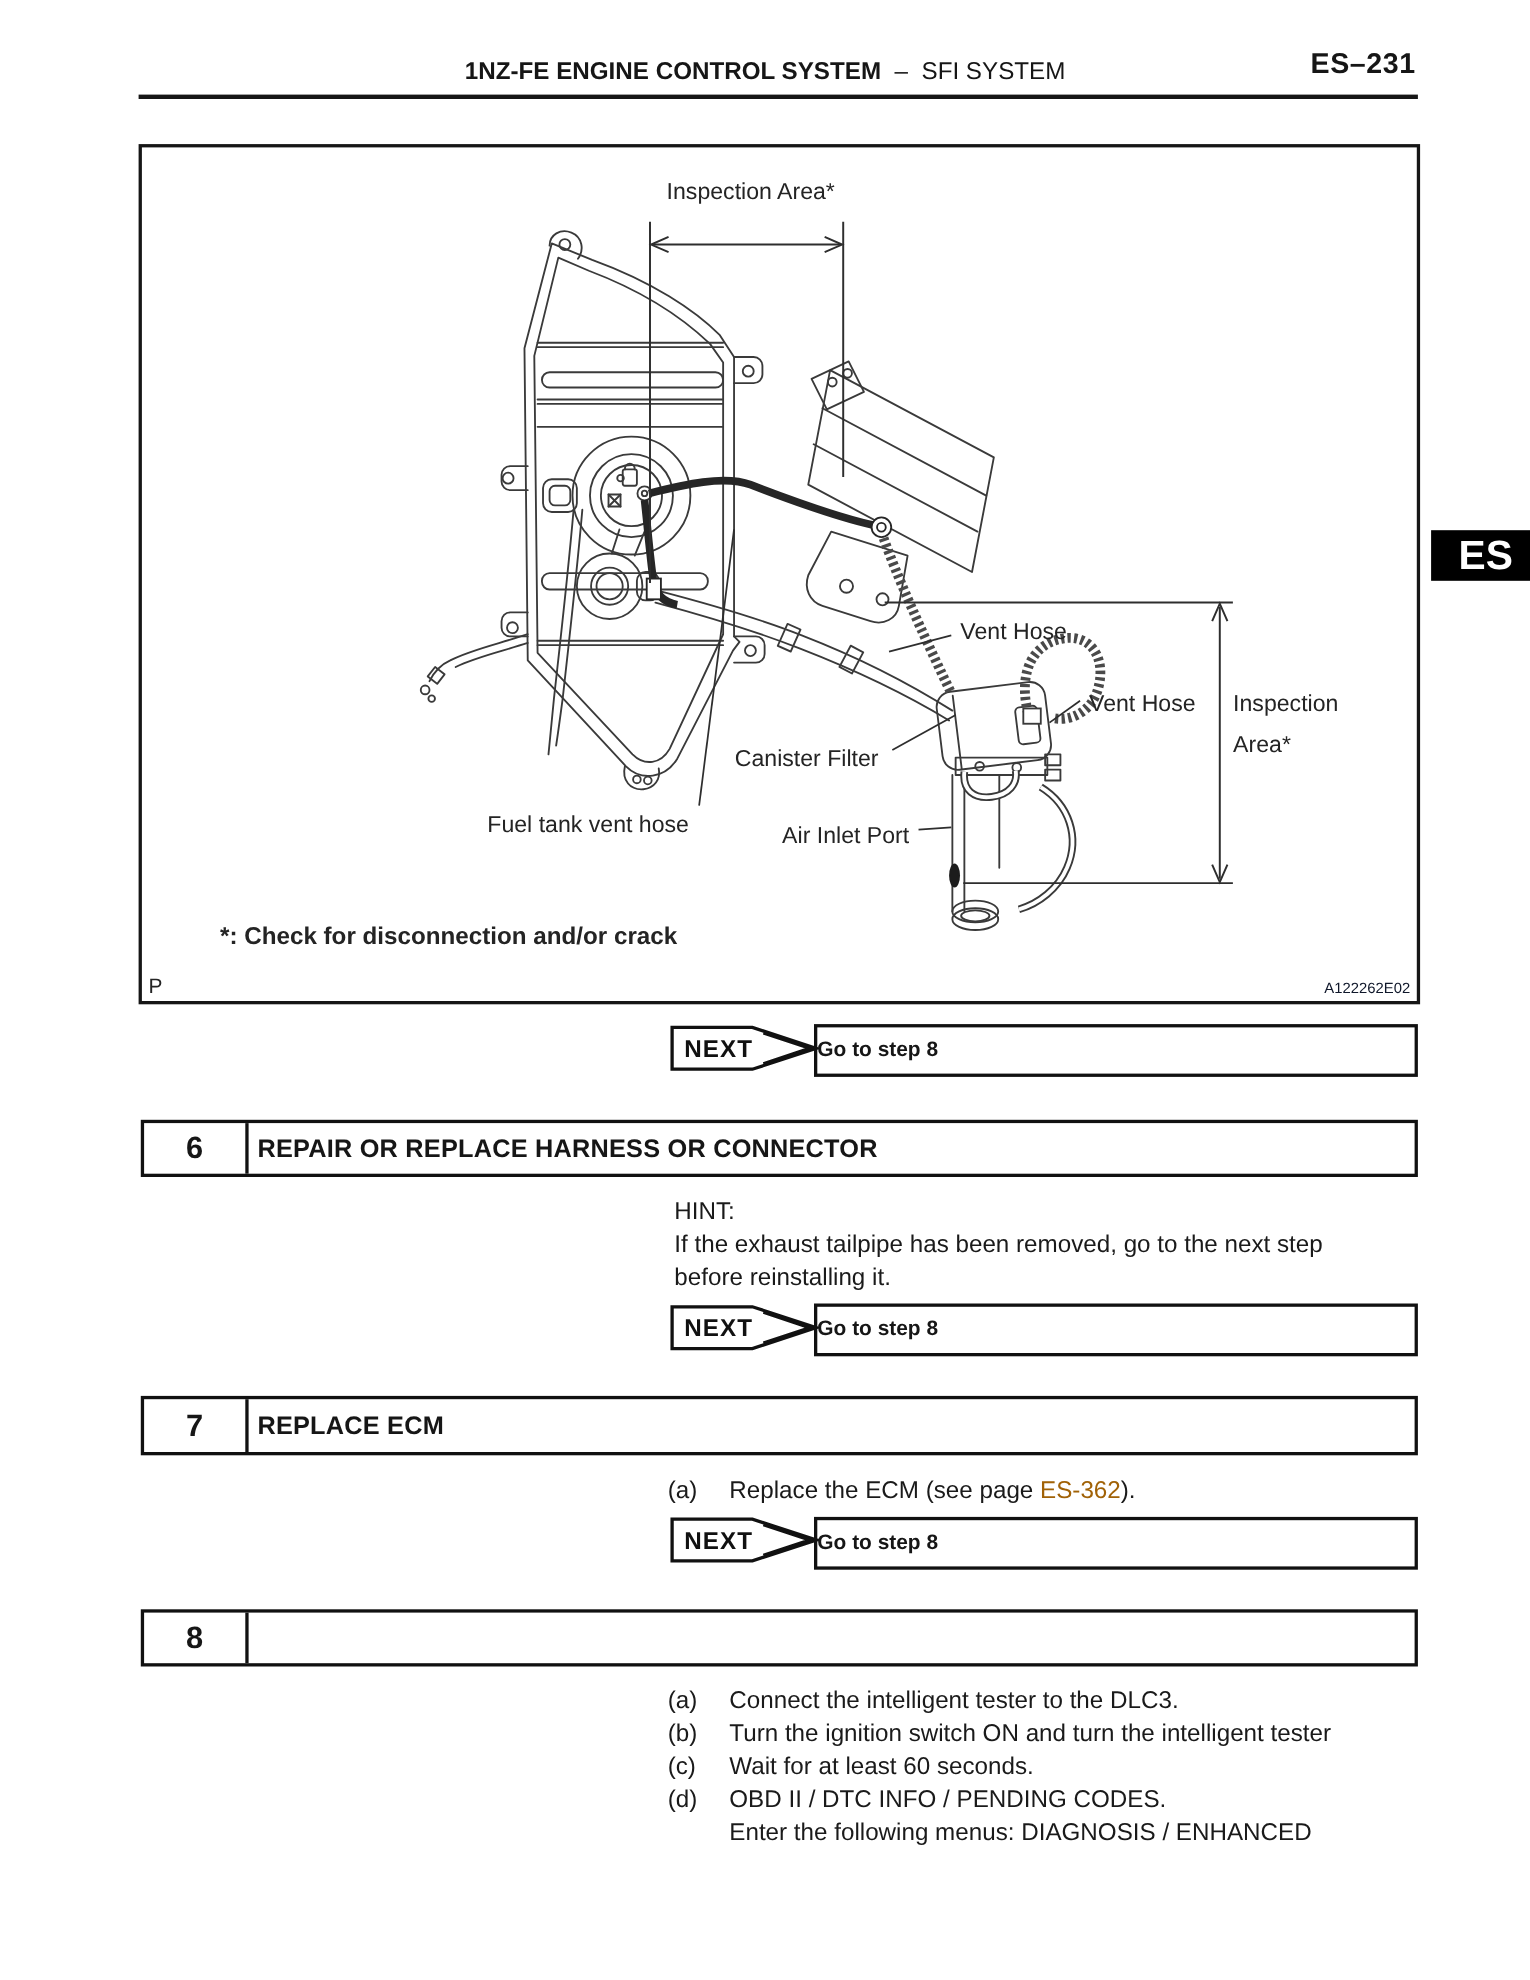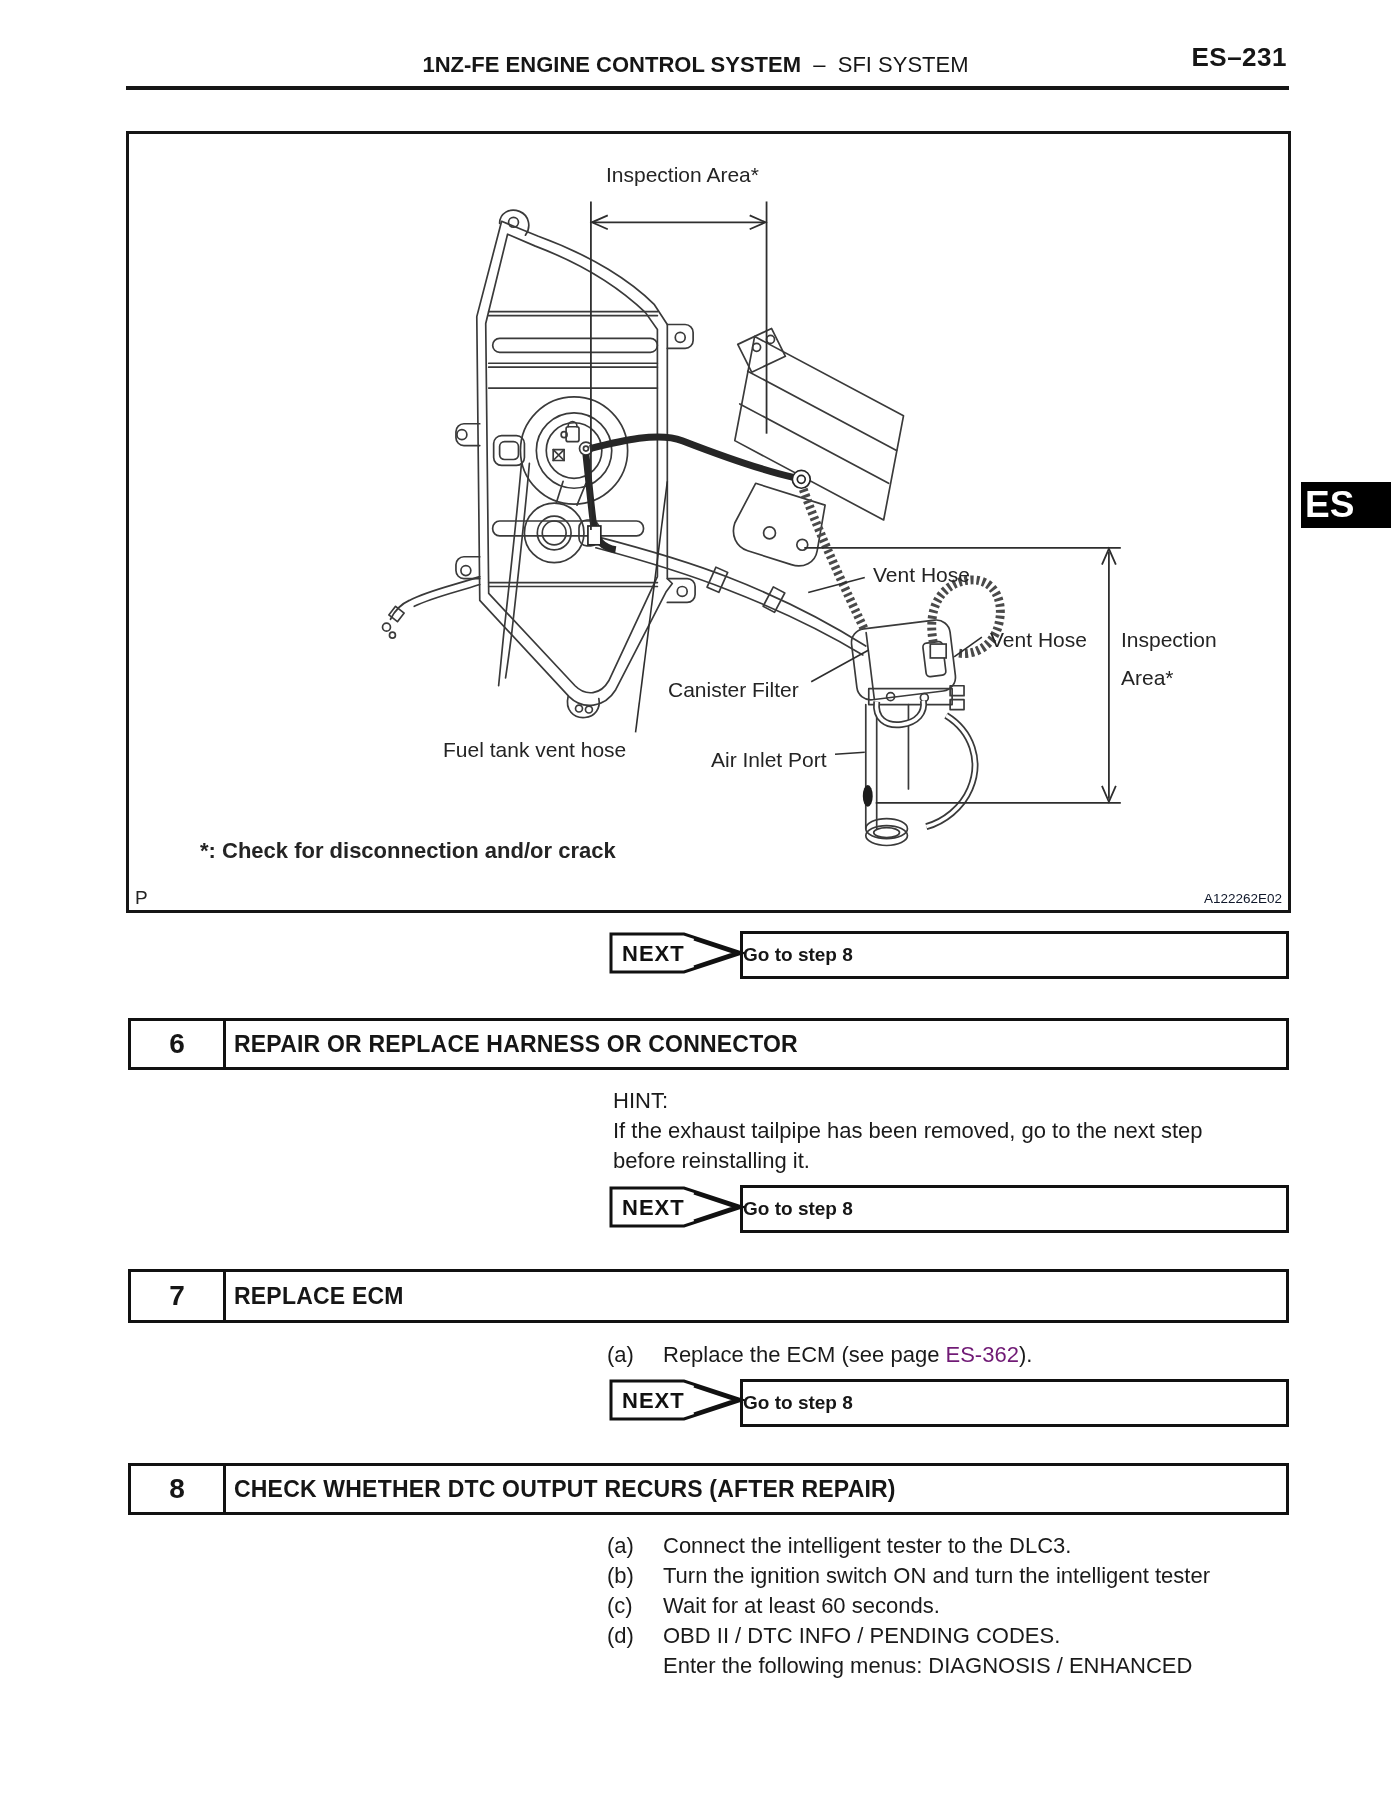--- a/index.html
+++ b/index.html
@@ -5,21 +5,21 @@
   html,body{margin:0;padding:0;background:#fff;}
   .page{position:relative;width:1391px;height:1800px;background:#fff;overflow:hidden;
         font-family:"Liberation Sans", sans-serif;color:#161616;}
   
   .hdr-title{position:absolute;left:0;top:52px;width:100%;text-align:center;font-size:22px;}
   .hdr-title b{font-weight:bold;}
   .hdr-page{position:absolute;right:104px;top:42px;font-size:26px;font-weight:bold;letter-spacing:.5px;}
   .hdr-rule{position:absolute;left:126px;top:86px;width:1163px;height:4px;background:#161616;}
   
   .es-tab{position:absolute;left:1301px;top:482px;width:90px;height:46px;background:#000;
-          color:#fff;font-size:37px;font-weight:bold;line-height:45px;padding-left:4px;box-sizing:border-box;}
+          color:#fff;font-size:37px;font-weight:bold;line-height:45px;padding-left:25px;box-sizing:border-box;}
   
   .figure{position:absolute;left:126px;top:131px;width:1165px;height:782px;border:3px solid #161616;box-sizing:border-box;}
   .figure svg{position:absolute;left:0;top:0;}
   .flabel{position:absolute;font-size:21px;white-space:nowrap;color:#242424;}
   .flabel.two{line-height:38px;}
   .fnote{position:absolute;left:71px;top:704px;font-size:22px;color:#242424;font-weight:bold;}
   .fmark{position:absolute;left:6px;top:753px;font-size:19px;color:#242424;}
   .fcode{position:absolute;right:6px;top:757px;font-size:13.5px;color:#0f172a;}
   
   .next{position:absolute;left:606px;width:140px;height:52px;}
@@ -34,21 +34,21 @@
            box-sizing:border-box;display:flex;align-items:stretch;}
   .s6{top:1018px;} .s7{top:1269px;height:54px;} .s8{top:1463px;}
   .stepnum{width:92px;border-right:3px solid #111;display:flex;align-items:center;justify-content:center;
            font-size:28px;font-weight:bold;flex:none;}
   .steptitle{flex:1;display:flex;align-items:center;padding-left:8px;font-size:23px;font-weight:bold;letter-spacing:.2px;}
   
   .body22{font-size:22px;line-height:30px;color:#1a1a1a;}
   .hint{position:absolute;left:613px;top:1086px;}
   .item7{position:absolute;left:607px;top:1340px;display:flex;}
   .prefix{width:56px;flex:none;}
-  .link{color:#701a75;}
+  .link{color:#a16207;}
   .items8{position:absolute;left:607px;top:1531px;}
   .itemrow{display:flex;}
   .itemlines{flex:1;}
 </style>
 </head>
 <body>
 
 <div class="page">
 
   <div class="hdr-title"><b>1NZ-FE ENGINE CONTROL SYSTEM</b>&nbsp;&nbsp;<span>–</span>&nbsp;&nbsp;<span>SFI SYSTEM</span></div>
@@ -239,21 +239,20 @@
     <polygon points="5,7 78,7 136,26 78,45 5,45" fill="none" stroke="#111" stroke-width="3"></polygon>
     <path d="M88,12 L130,26 L88,40" fill="none" stroke="#111" stroke-width="3"></path>
     <text x="16" y="34">NEXT</text>
   </svg>
   <div class="gobox g3">
       <div class="gtxt">Go to step 8</div>
     </div>
 
   <div class="steprow s8">
     <div class="stepnum">8</div>
-    <div class="steptitle">CHECK WHETHER DTC OUTPUT RECURS (AFTER REPAIR)</div>
   </div>
   <div class="items8 body22">
     <div class="itemrow">
       <span class="prefix">(a)</span>
       <div class="itemlines">
           <div>Connect the intelligent tester to the DLC3.</div>
         </div>
     </div>
     <div class="itemrow">
       <span class="prefix">(b)</span>

